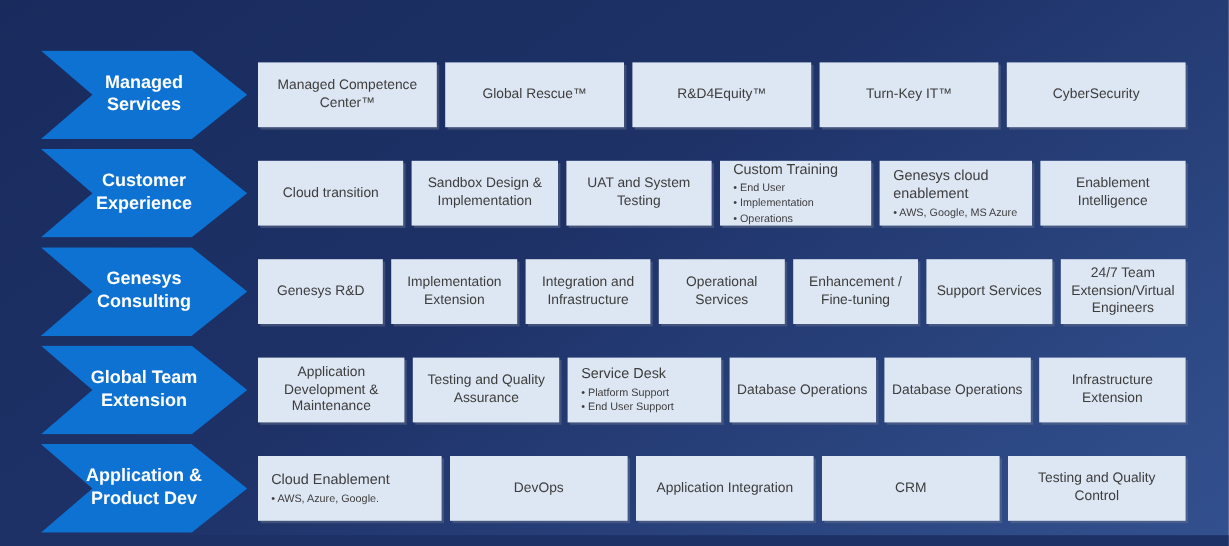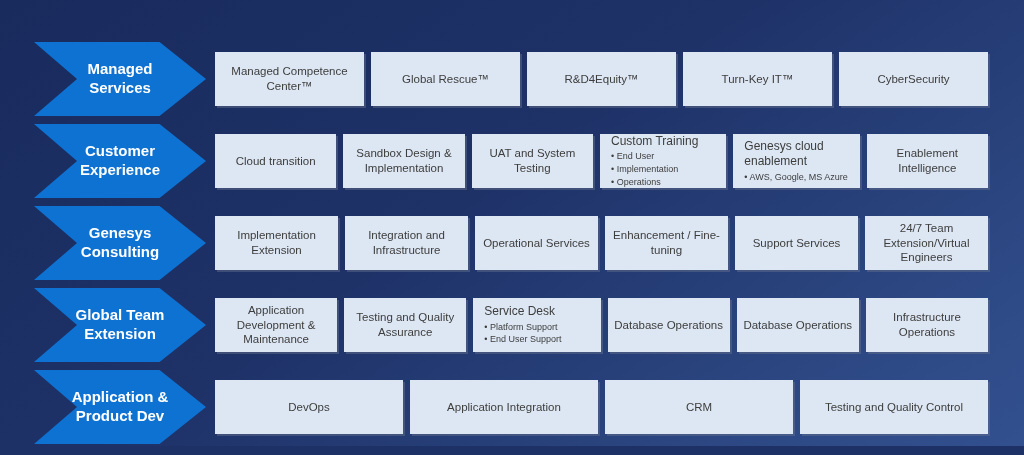--- a/index.html
+++ b/index.html
@@ -98,20 +98,23 @@
         </div>
       </div>
   </div>
 
   <div class="row">
     <div class="arrow">
       <div class="arrow-label">Genesys Consulting</div>
     </div>
     <div class="boxes">
         <div class="box">
+          <div class="box-title">Genesys R&amp;D</div>
+        </div>
+        <div class="box">
           <div class="box-title">Implementation Extension</div>
         </div>
         <div class="box">
           <div class="box-title">Integration and Infrastructure</div>
         </div>
         <div class="box">
           <div class="box-title">Operational Services</div>
         </div>
         <div class="box">
           <div class="box-title">Enhancement / Fine-tuning</div>
@@ -141,30 +144,34 @@
           <div class="bullet">Platform Support</div>
           <div class="bullet">End User Support</div>
         </div>
         <div class="box">
           <div class="box-title">Database Operations</div>
         </div>
         <div class="box">
           <div class="box-title">Database Operations</div>
         </div>
         <div class="box">
-          <div class="box-title">Infrastructure Operations</div>
+          <div class="box-title">Infrastructure Extension</div>
         </div>
       </div>
   </div>
 
   <div class="row">
     <div class="arrow">
       <div class="arrow-label">Application &amp; Product Dev</div>
     </div>
     <div class="boxes">
+        <div class="box has-bullets">
+          <div class="box-title">Cloud Enablement</div>
+          <div class="bullet">AWS, Azure, Google.</div>
+        </div>
         <div class="box">
           <div class="box-title">DevOps</div>
         </div>
         <div class="box">
           <div class="box-title">Application Integration</div>
         </div>
         <div class="box">
           <div class="box-title">CRM</div>
         </div>
         <div class="box">

